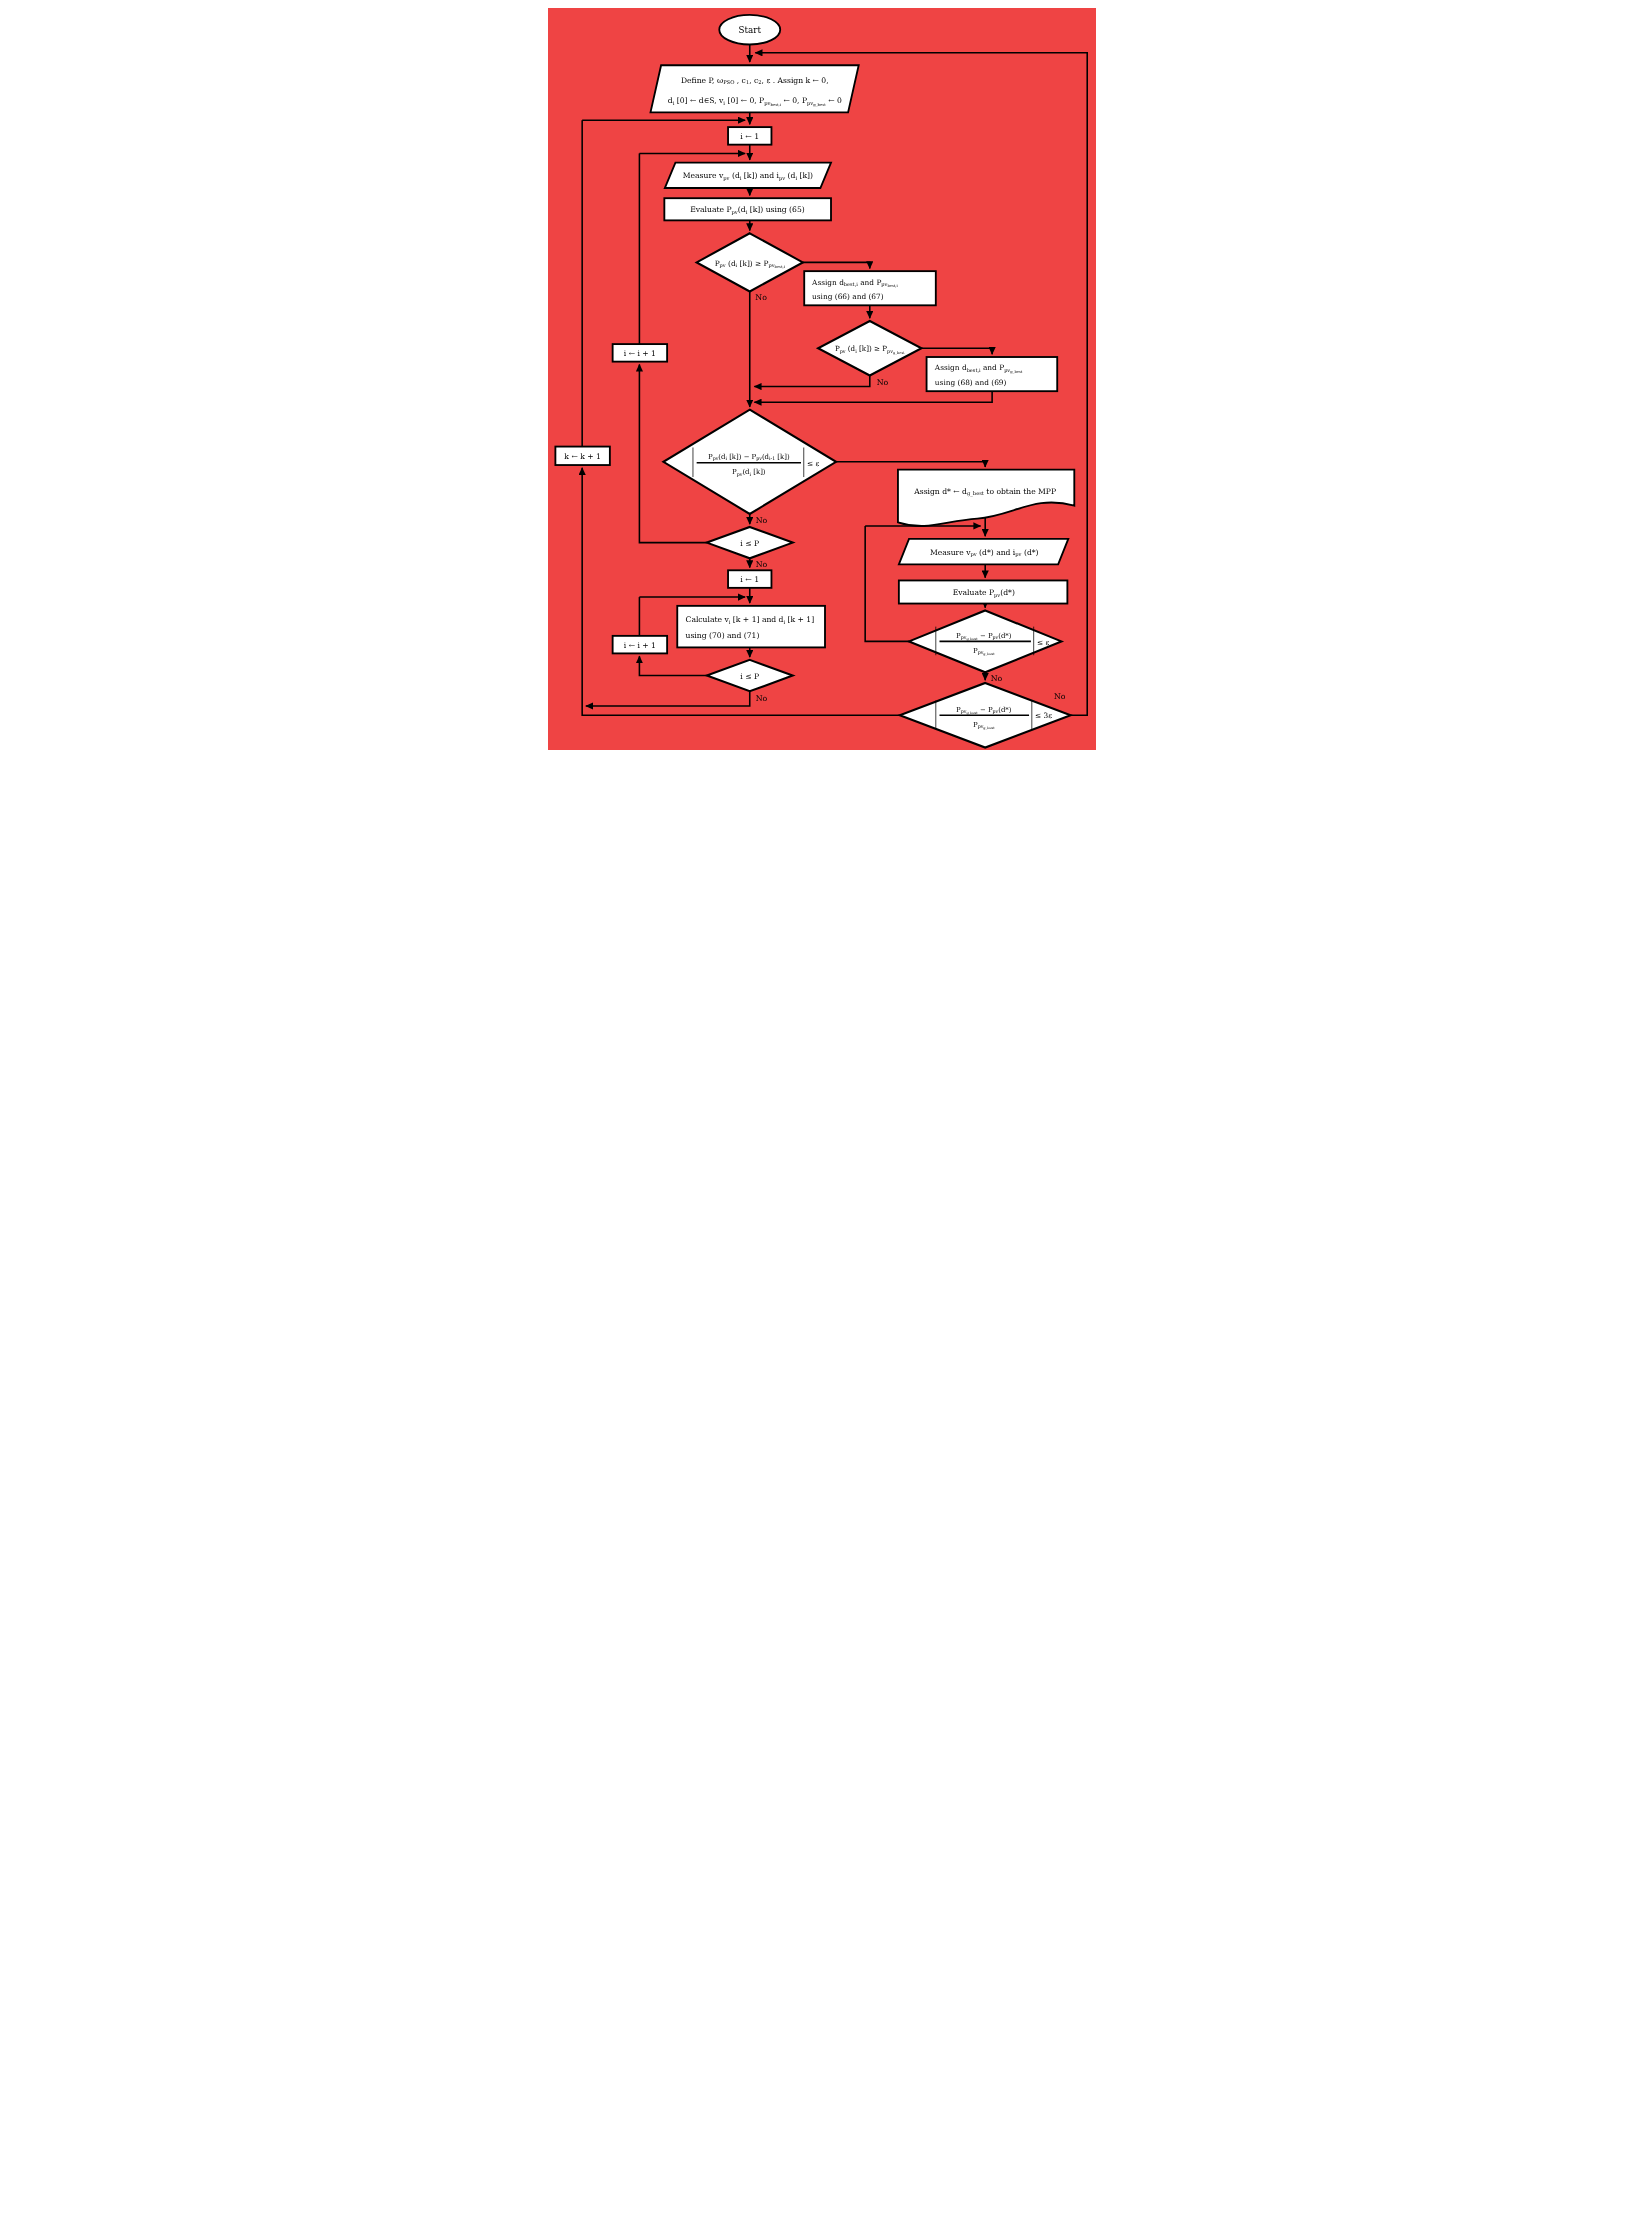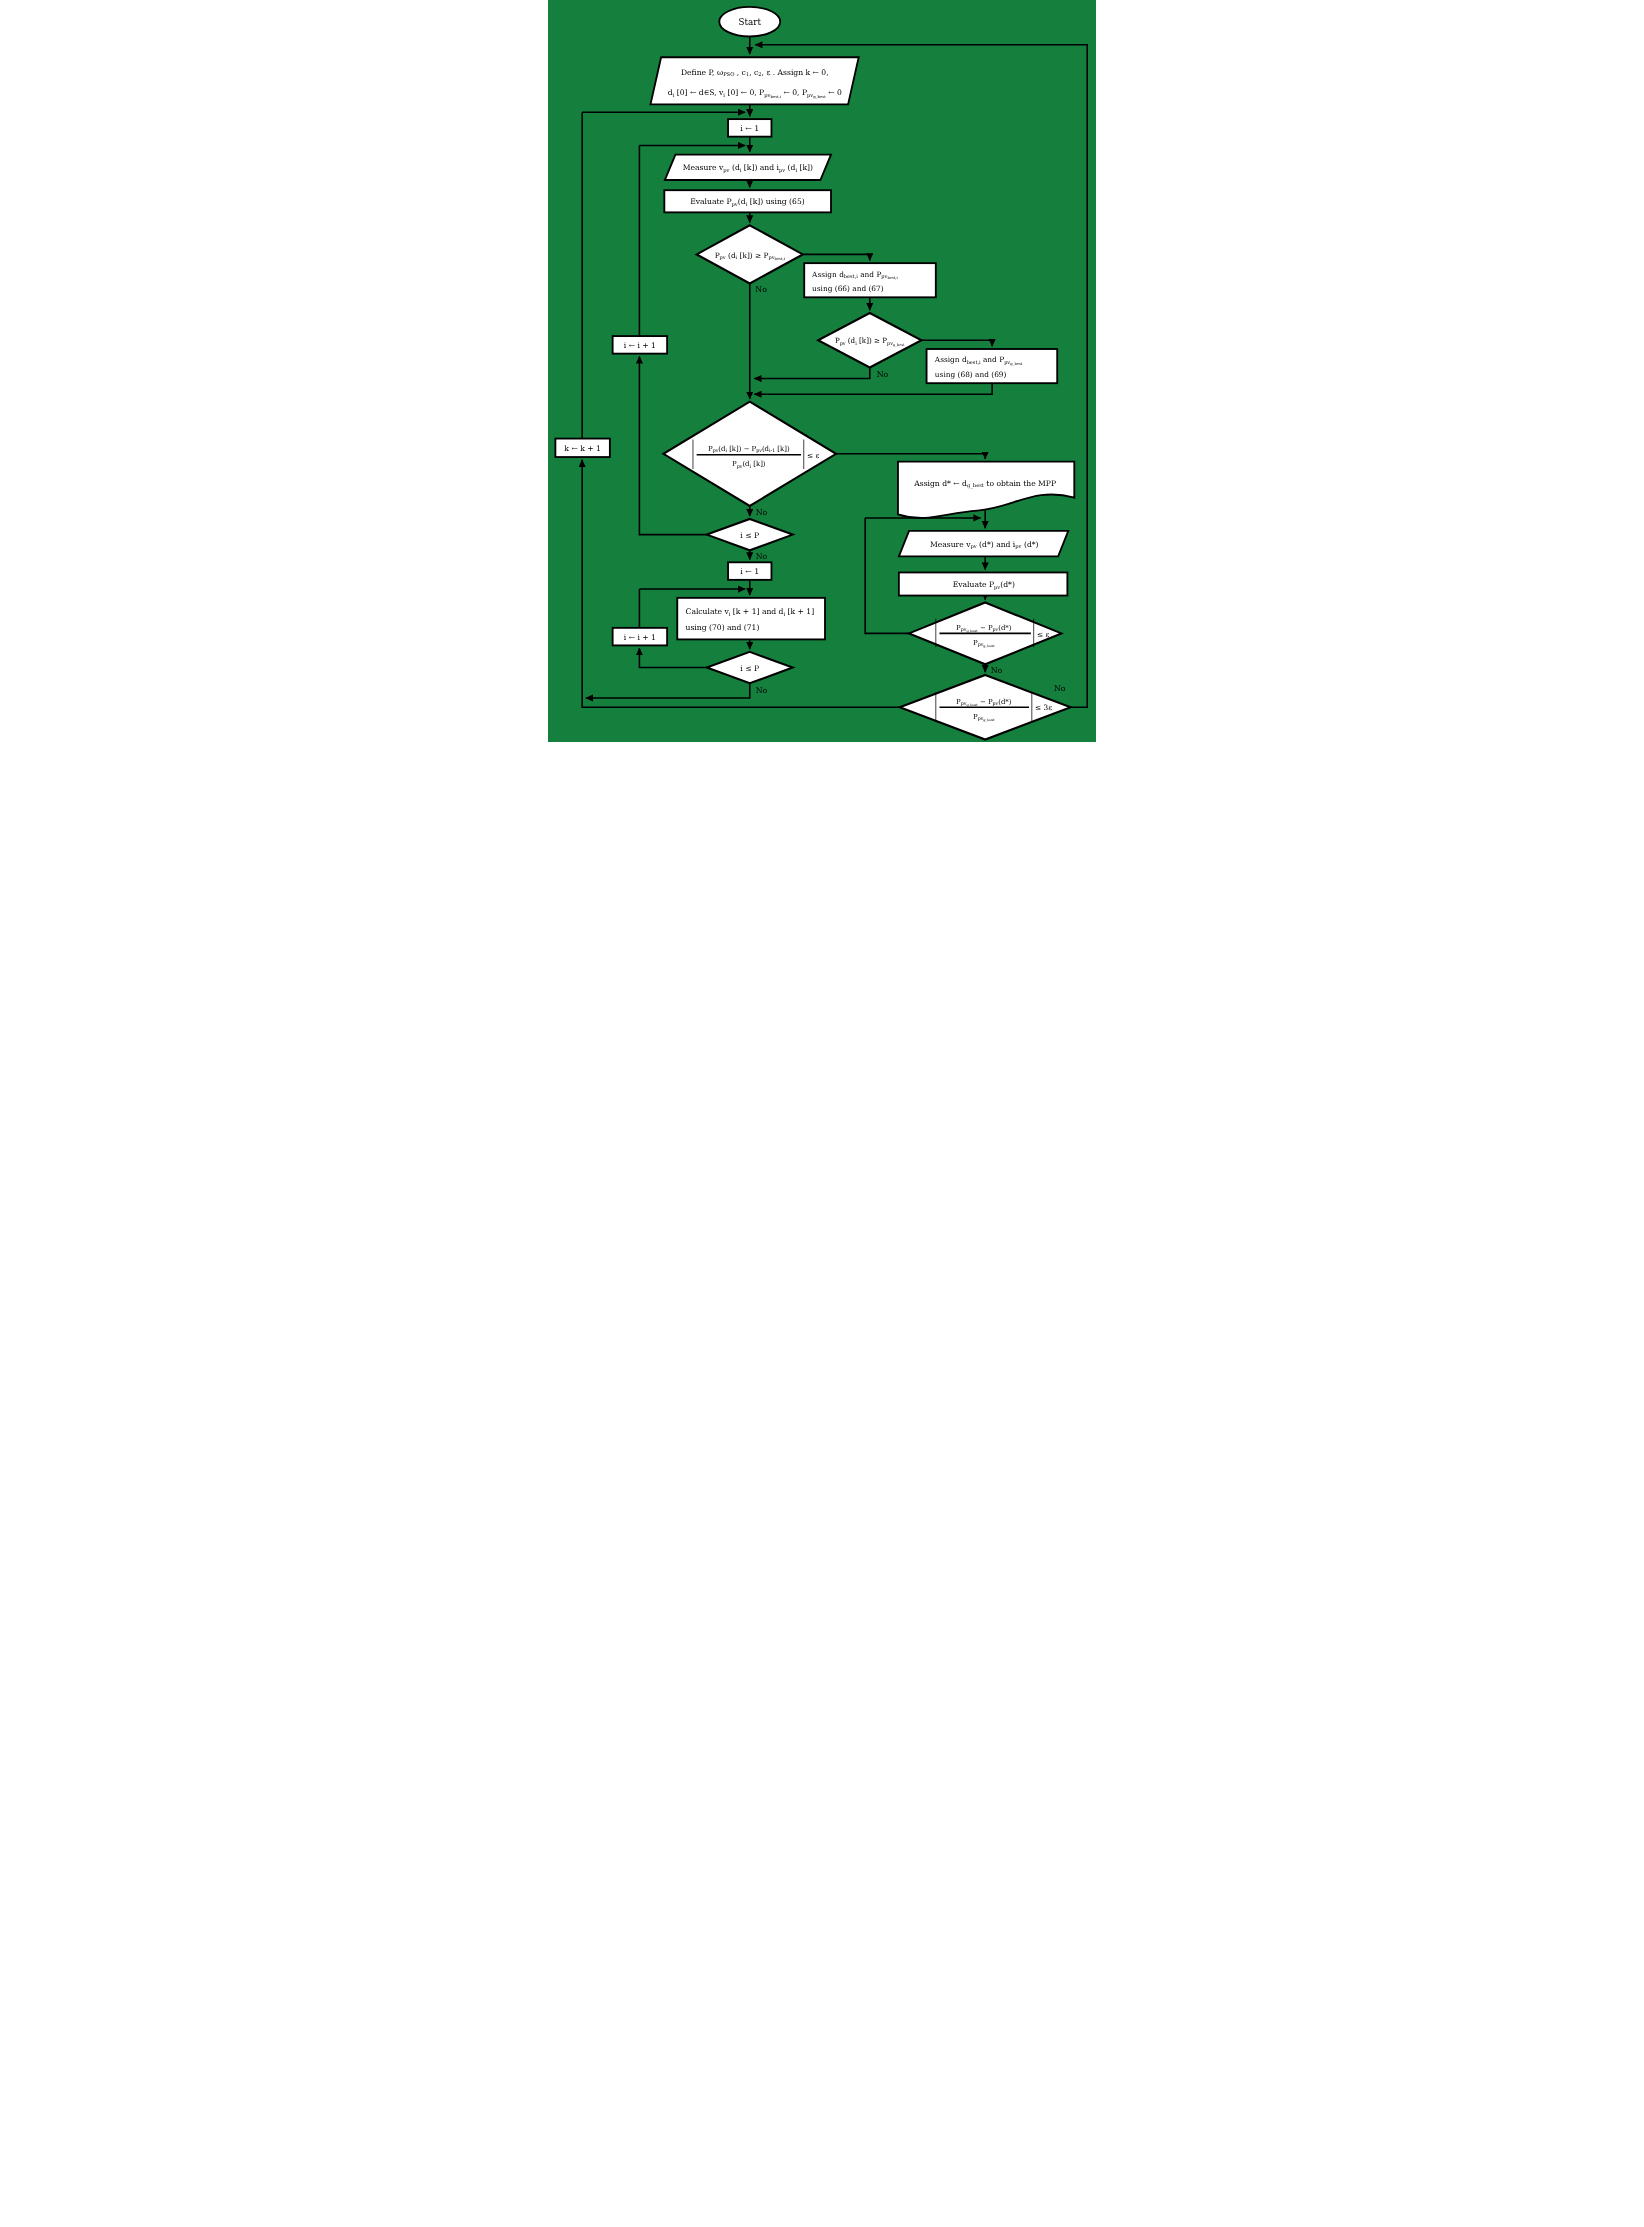--- a/index.html
+++ b/index.html
@@ -1,16 +1,16 @@
 <!DOCTYPE html>
 <html style="font-size:7.4px"><head>
 <meta charset="utf-8">
 <style>
   html,body{margin:0;padding:0;background:#ffffff;}
-  .page{width:100%;max-width:548px;margin:0 auto;background:#15803d;}
+  .page{width:100%;max-width:548px;margin:8px auto;background:#ef4444;}
   svg{display:block;width:100%;height:auto;}
   text{fill:#000;}
 </style>
 </head>
 <body>
 
 <div class="page">
 <svg viewBox="0 0 1187 1607" xmlns="http://www.w3.org/2000/svg">
   <defs>
     <marker id="arr" markerWidth="5.6" markerHeight="4.6" refX="4.6" refY="2.3" orient="auto" markerUnits="strokeWidth">

